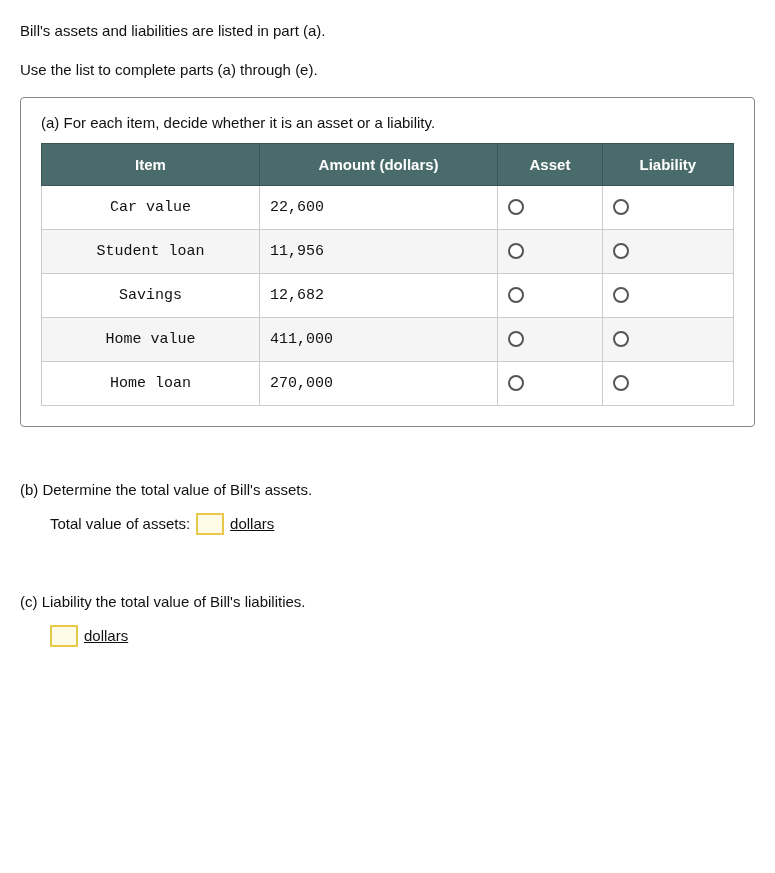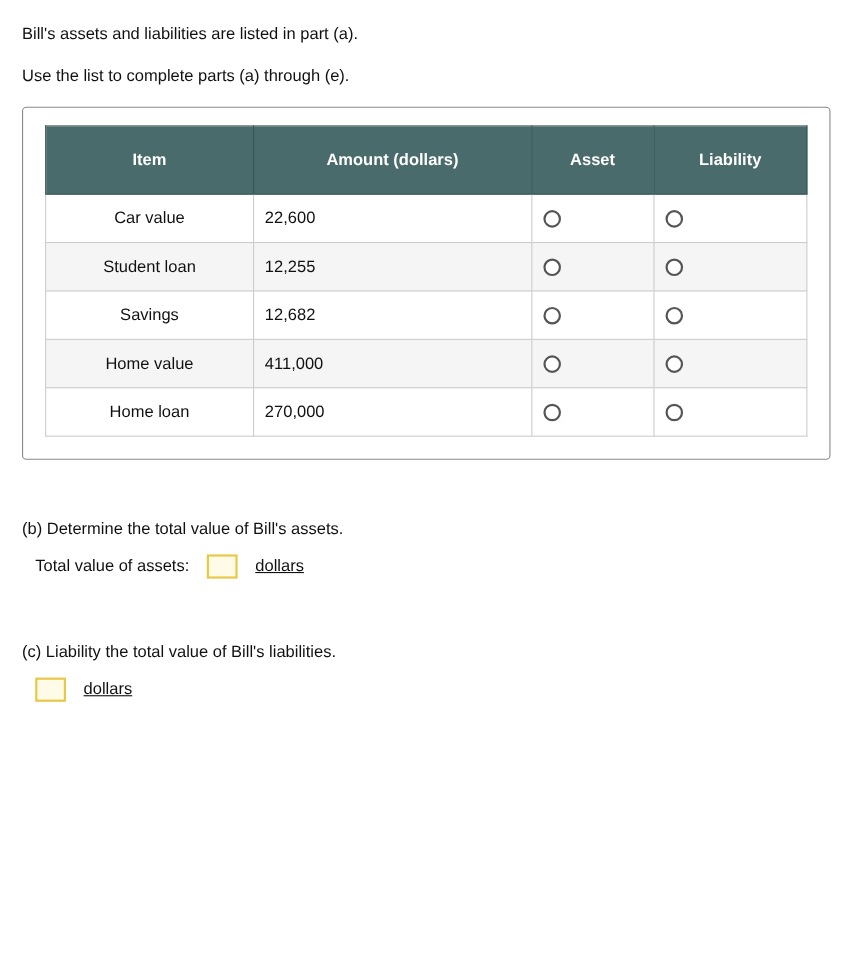--- a/index.html
+++ b/index.html
@@ -36,33 +36,34 @@
       border-collapse: collapse;
       width: 100%;
     }
 
     thead tr {
       background-color: #4a6b6b;
       color: #fff;
     }
 
     thead th {
-      padding: 22px 10px;
+      padding: 12px 10px;
       font-weight: bold;
       font-size: 15px;
       text-align: center;
       border: 1px solid #3a5555;
     }
 
     thead th:first-child {
       text-align: center;
     }
 
     tbody tr {
       background: #fff;
+      font-family: Liberation Mono, monospace;
     }
 
     tbody tr:nth-child(even) {
       background: #f5f5f5;
     }
 
     tbody td {
       padding: 13px 10px;
       text-align: left;
       border: 1px solid #ccc;
@@ -92,22 +93,22 @@
 
     .part-b-title, .part-c-title {
       font-size: 15px;
       margin-bottom: 4px;
       margin-top: 48px;
     }
 
     .answer-line {
       display: flex;
       align-items: center;
-      gap: 16px;
-      margin-left: 12px;
+      gap: 6px;
+      margin-left: 30px;
       margin-top: 4px;
     }
 
     .input-box {
       width: 28px;
       height: 22px;
       border: 2px solid #e8c84a;
       background: #fffbe6;
       display: inline-block;
       vertical-align: middle;
@@ -119,40 +120,41 @@
     }
   </style>
 </head>
 <body>
 
 <p class="intro-text">Bill's assets and liabilities are listed in part (a).</p>
 <p class="intro-text">Use the list to complete parts (a) through (e).</p>
 
 <div class="outer-box">
 
+  <p class="section-label">(a) For each item, decide whether it is an asset or a liability.</p>
 
   <table>
     <thead>
       <tr>
         <th>Item</th>
         <th>Amount (dollars)</th>
         <th>Asset</th>
         <th>Liability</th>
       </tr>
     </thead>
     <tbody id="table-body">
     <tr>
           <td>Car value</td>
           <td>22,600</td>
           <td><span class="radio-circle"></span></td>
           <td><span class="radio-circle"></span></td>
         </tr>
         <tr>
           <td>Student loan</td>
-          <td>12,255</td>
+          <td>11,956</td>
           <td><span class="radio-circle"></span></td>
           <td><span class="radio-circle"></span></td>
         </tr>
         <tr>
           <td>Savings</td>
           <td>12,682</td>
           <td><span class="radio-circle"></span></td>
           <td><span class="radio-circle"></span></td>
         </tr>
         <tr>

